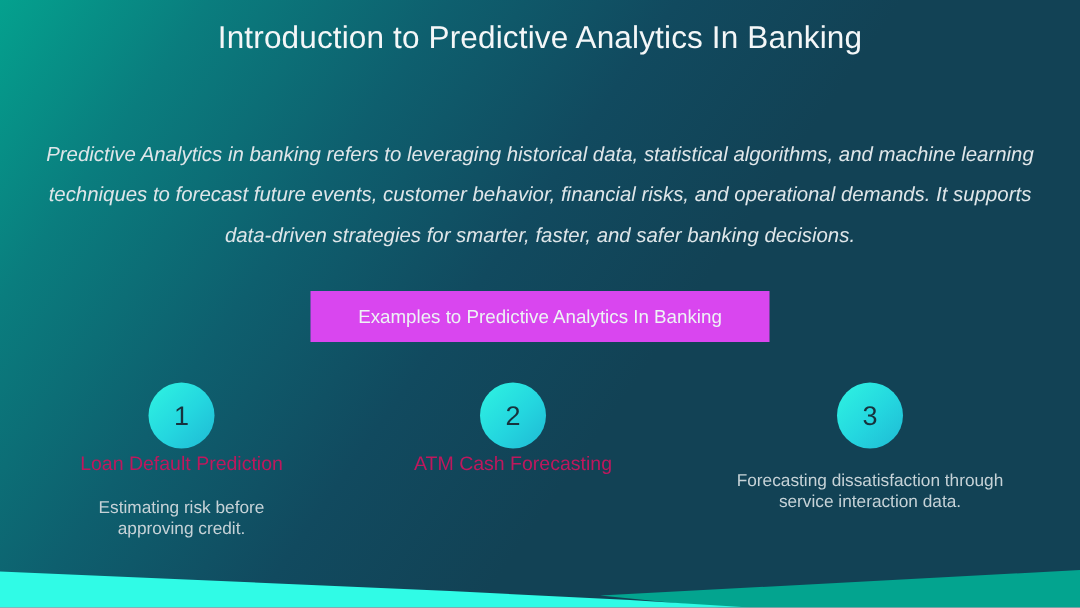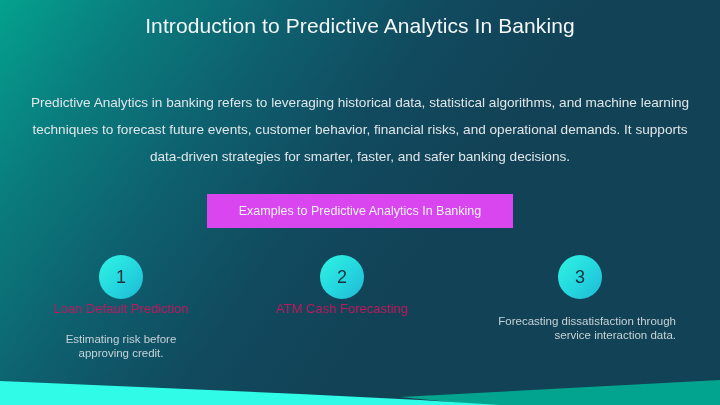--- a/index.html
+++ b/index.html
@@ -20,20 +20,21 @@
       color: #f4f7f8;
       letter-spacing: 0.1px;
     }
     .intro {
       position: absolute;
       left: 18px; right: 18px; top: 89px;
       text-align: center;
       font-size: 13.6px;
       line-height: 27px;
       color: #dfe6e9;
+      font-style: italic;
     }
     .examples-banner {
       position: absolute;
       left: 207px; top: 194px;
       width: 306px; height: 34px;
       background: #d946ef;
       display: flex; align-items: center; justify-content: center;
       font-size: 12.5px;
       color: #eef3f5;
     }
@@ -96,21 +97,21 @@
       <div class="badge">
         <span>2</span>
       </div>
       <div class="card-title">ATM Cash Forecasting</div>
     </div>
 
     <div class="card" style="left: 470px; width: 220px;">
       <div class="badge">
         <span>3</span>
       </div>
-      <div class="card-desc" style="padding: 0 14px; text-align: right;">Forecasting dissatisfaction through service interaction data.</div>
+      <div class="card-desc" style="padding: 0 14px;">Forecasting dissatisfaction through service interaction data.</div>
     </div>
   </div>
 
   <svg class="waves" viewBox="0 0 720 405">
     <polygon points="400,397 720,380 720,405 480,405" fill="#03a48f"></polygon>
     <polygon points="0,381 300,394 420,400 500,405 0,405" fill="#30fbe6"></polygon>
   </svg>
 </div>
 
 </body></html>

